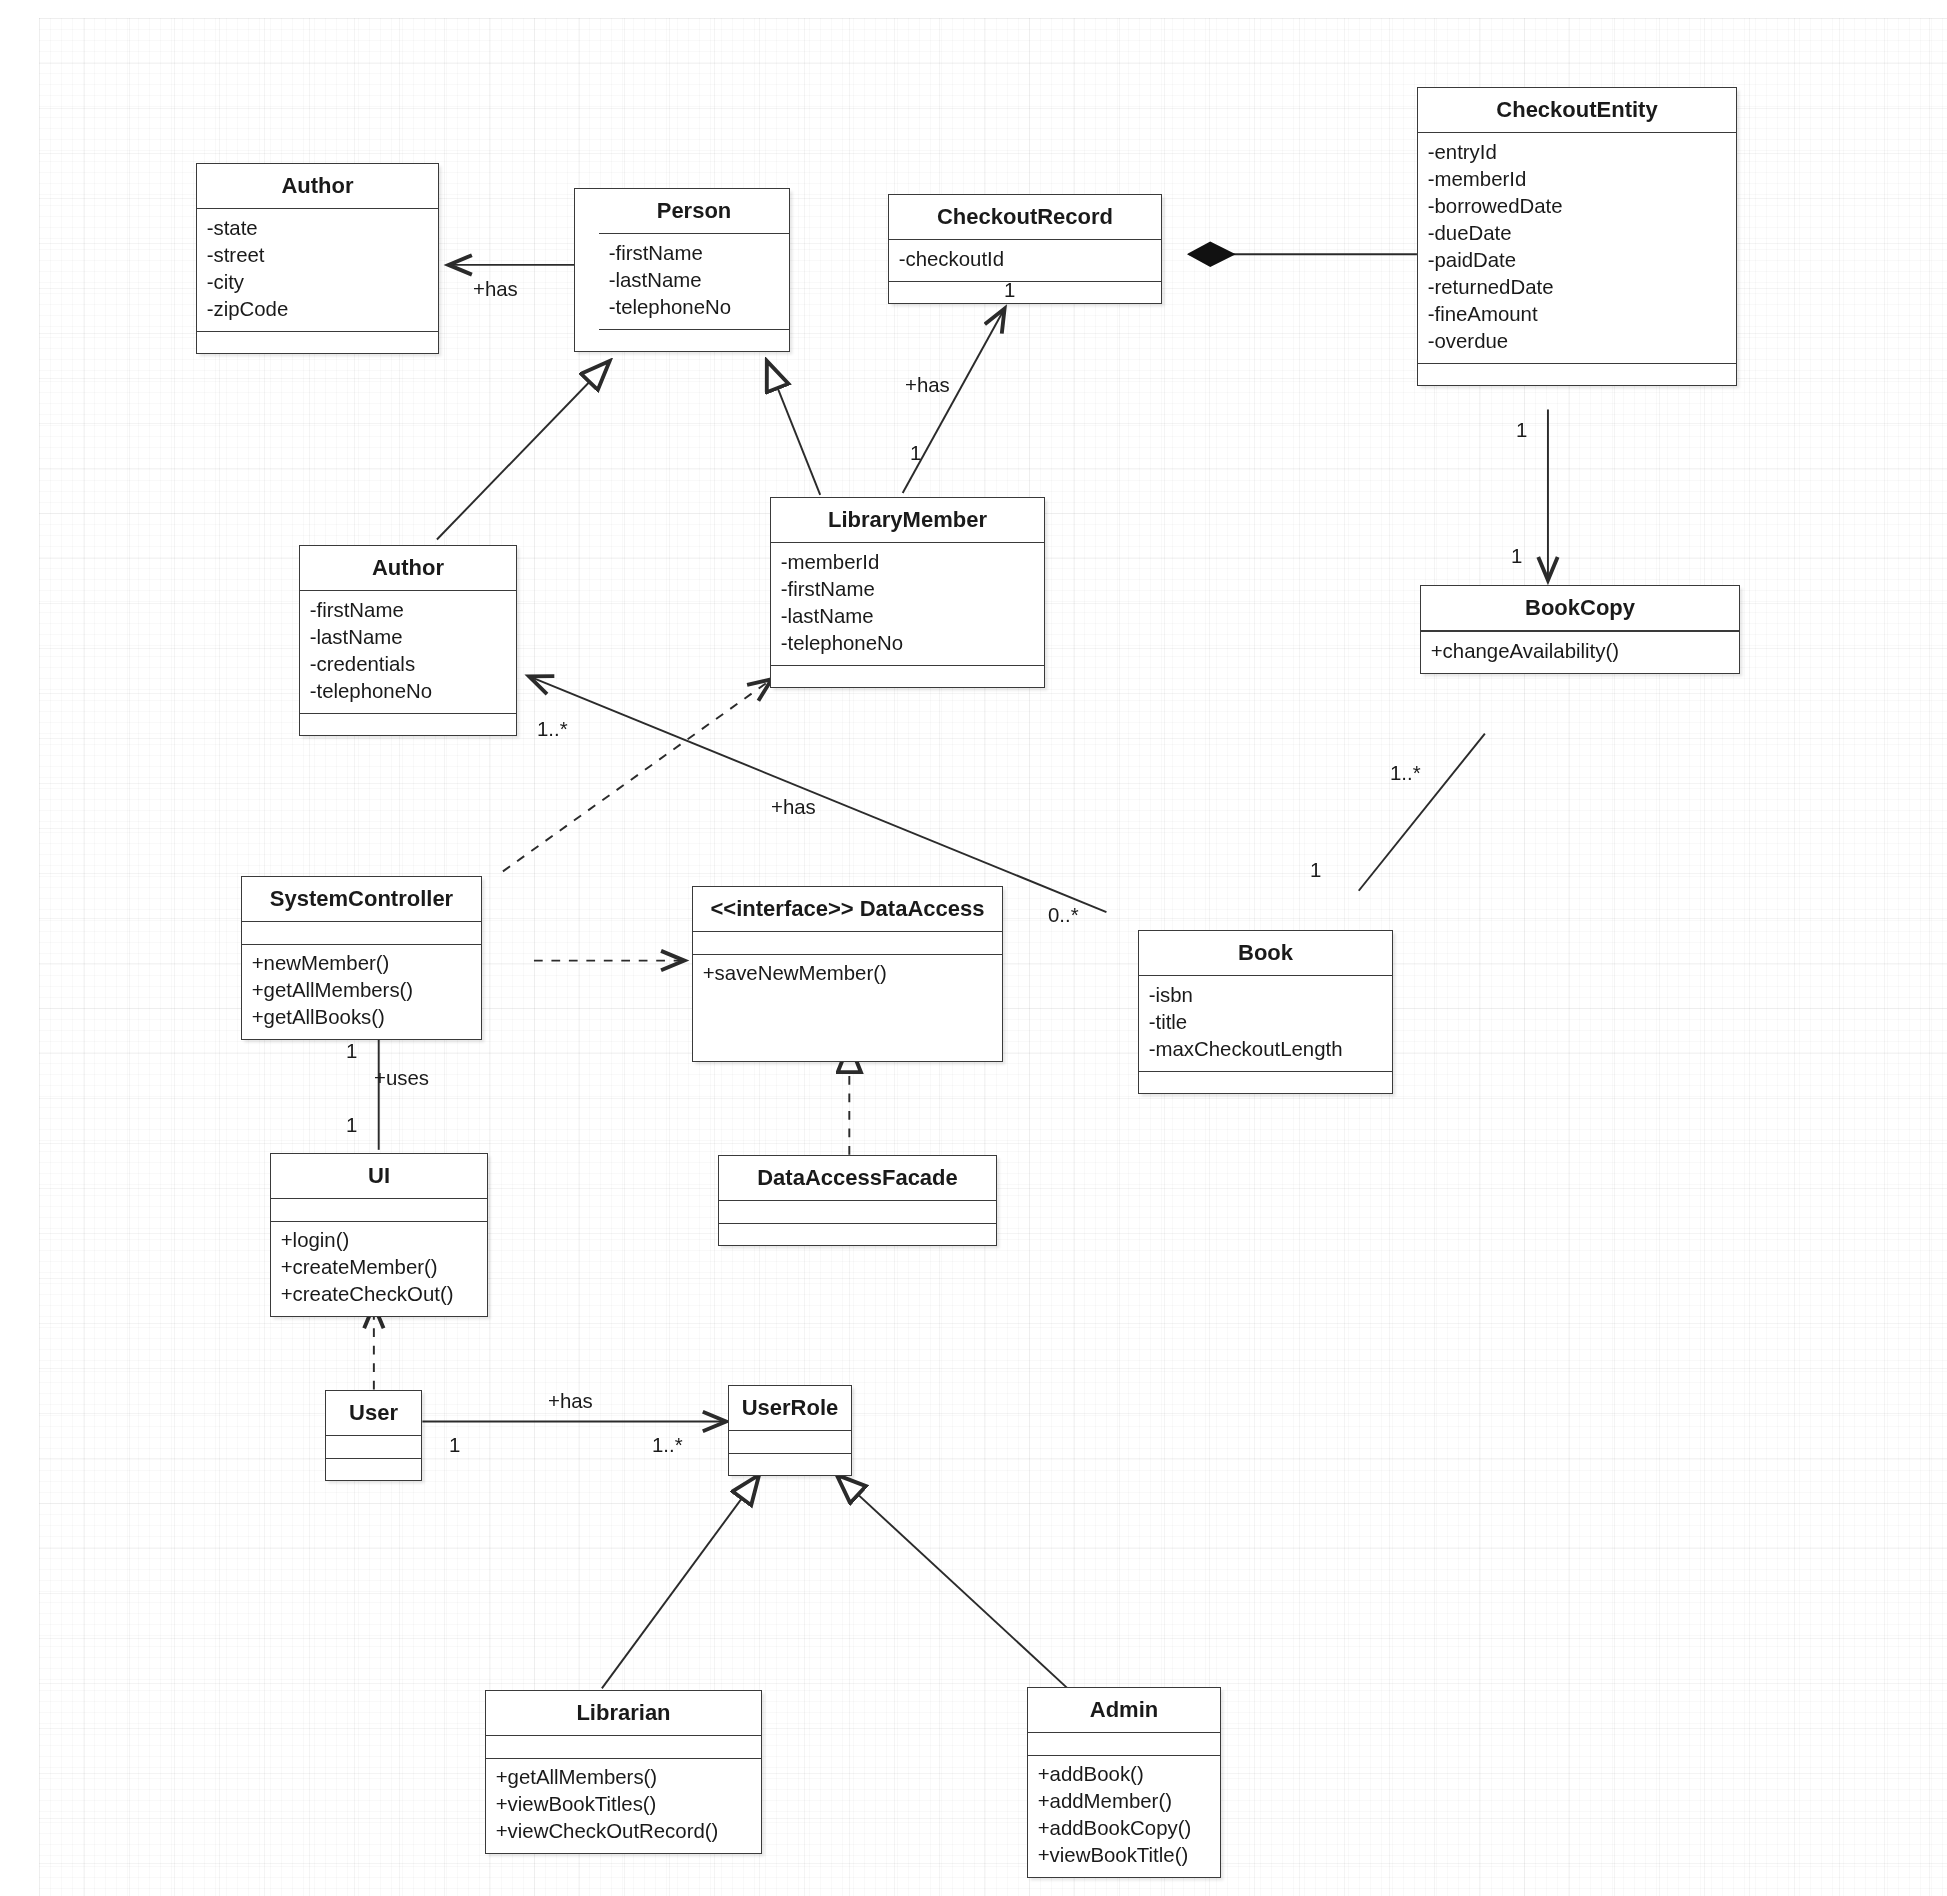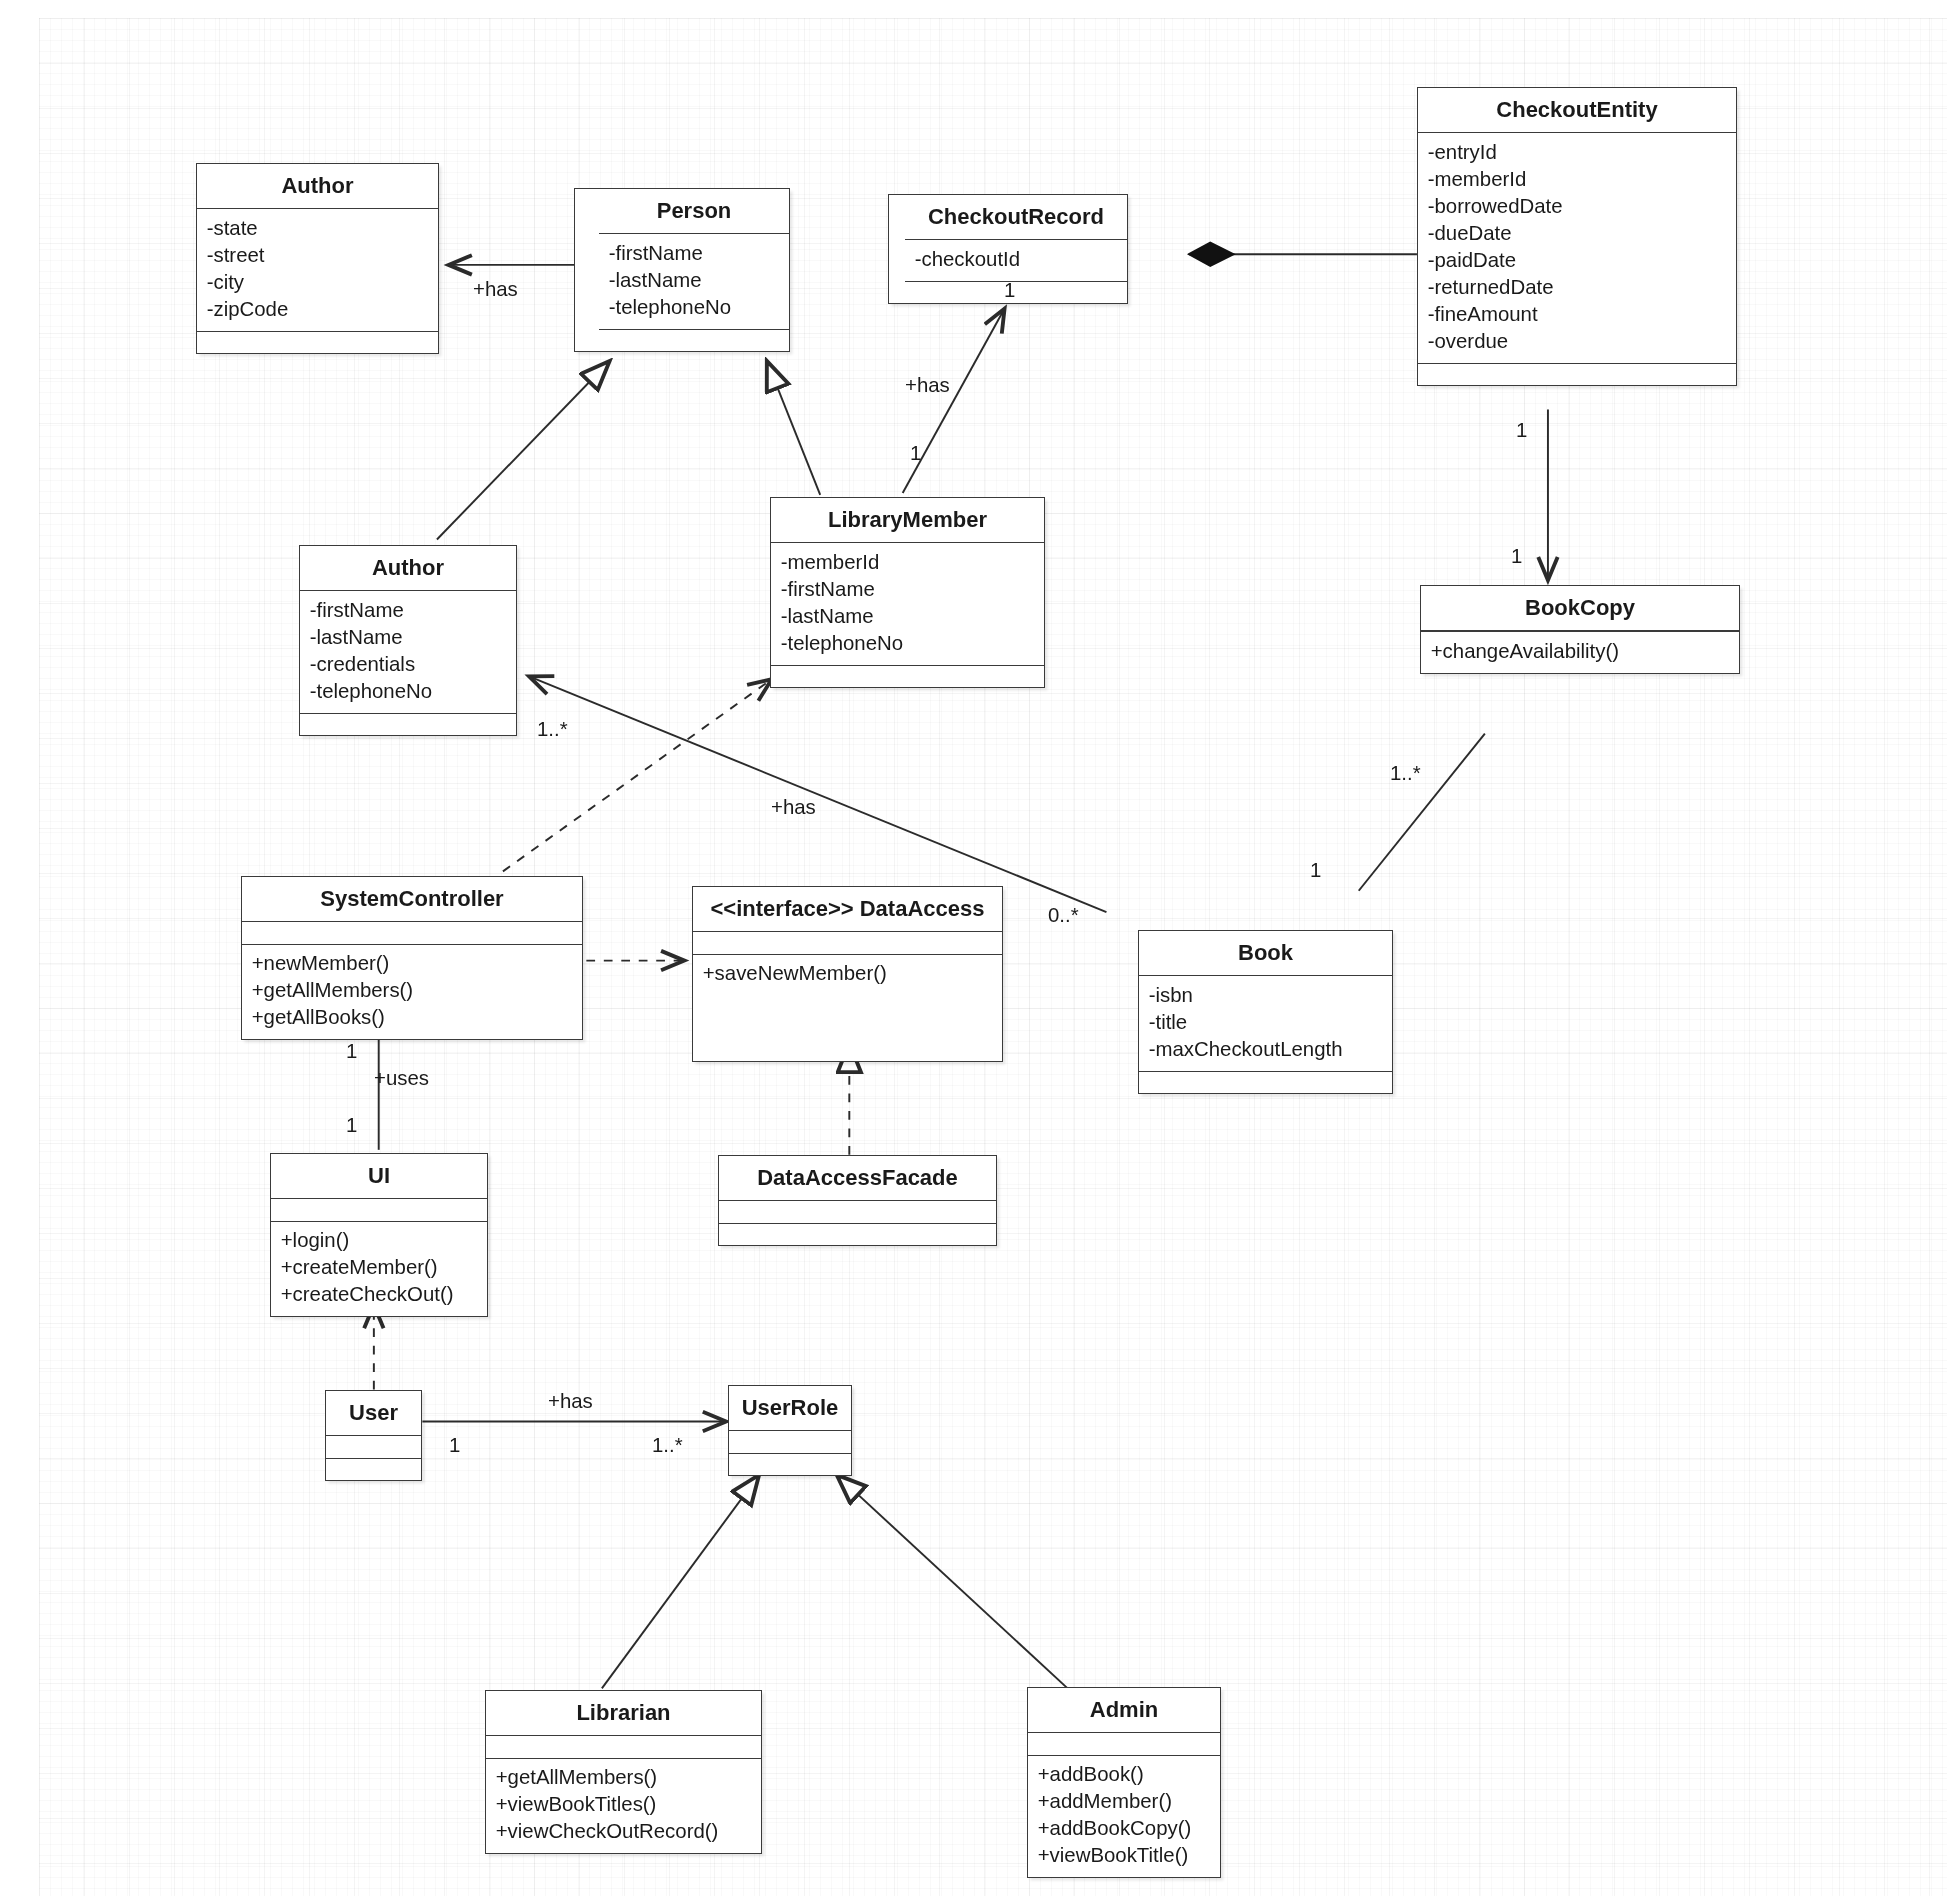--- a/index.html
+++ b/index.html
@@ -149,21 +149,21 @@
     <div class="sep"></div>
     <div class="compart">
       <div class="row">-firstName</div>
       <div class="row">-lastName</div>
       <div class="row">-telephoneNo</div>
     </div>
     <div class="sep"></div>
     <div class="compart empty"></div>
   </div>
 
-  <div class="uml" style="left:888px;top:194px;width:240px;padding-left:16px;">
+  <div class="uml" style="left:888px;top:194px;width:274px;">
     <div class="cname">CheckoutRecord</div>
     <div class="sep"></div>
     <div class="compart">
       <div class="row">-checkoutId</div>
     </div>
     <div class="sep"></div>
     <div class="compart empty"></div>
   </div>
 
   <div class="uml" style="left:1417px;top:87px;width:320px;">
@@ -211,21 +211,21 @@
 
   <div class="uml" style="left:1420px;top:585px;width:320px;">
     <div class="cname">BookCopy</div>
     <div class="sep"></div>
     <div class="sep"></div>
     <div class="compart">
       <div class="row">+changeAvailability()</div>
     </div>
   </div>
 
-  <div class="uml" style="left:241px;top:876px;width:342px;">
+  <div class="uml" style="left:241px;top:876px;width:241px;">
     <div class="cname">SystemController</div>
     <div class="sep"></div>
     <div class="compart empty"></div>
     <div class="sep"></div>
     <div class="compart">
       <div class="row">+newMember()</div>
       <div class="row">+getAllMembers()</div>
       <div class="row">+getAllBooks()</div>
     </div>
   </div>

